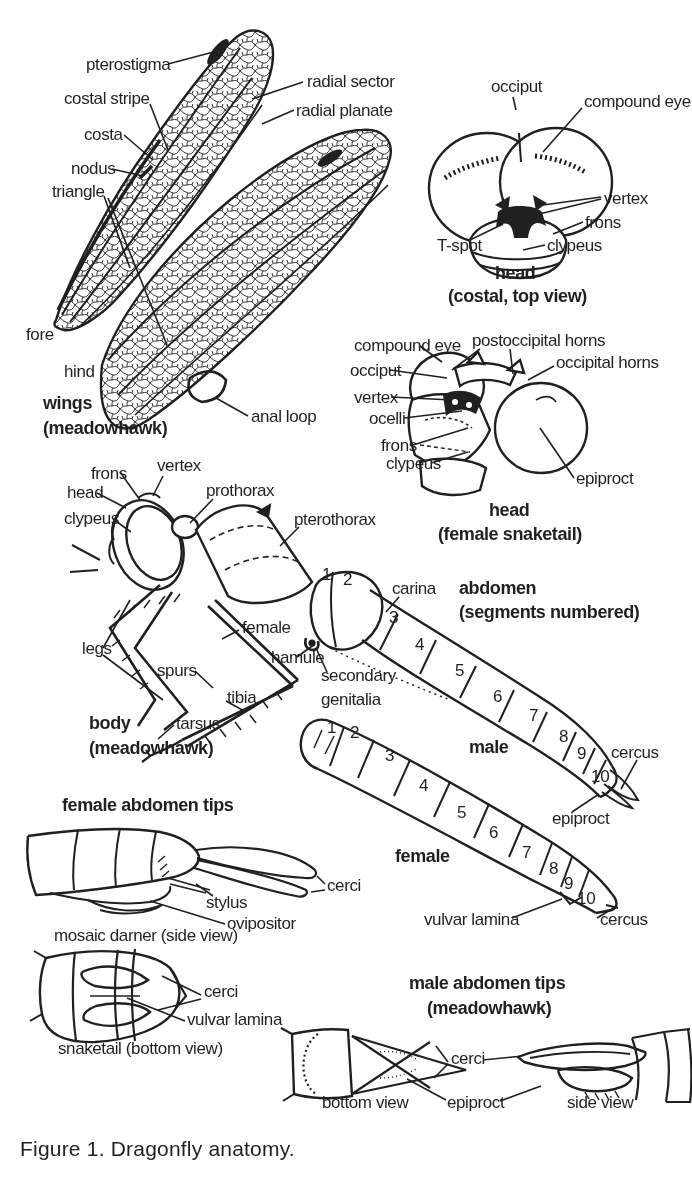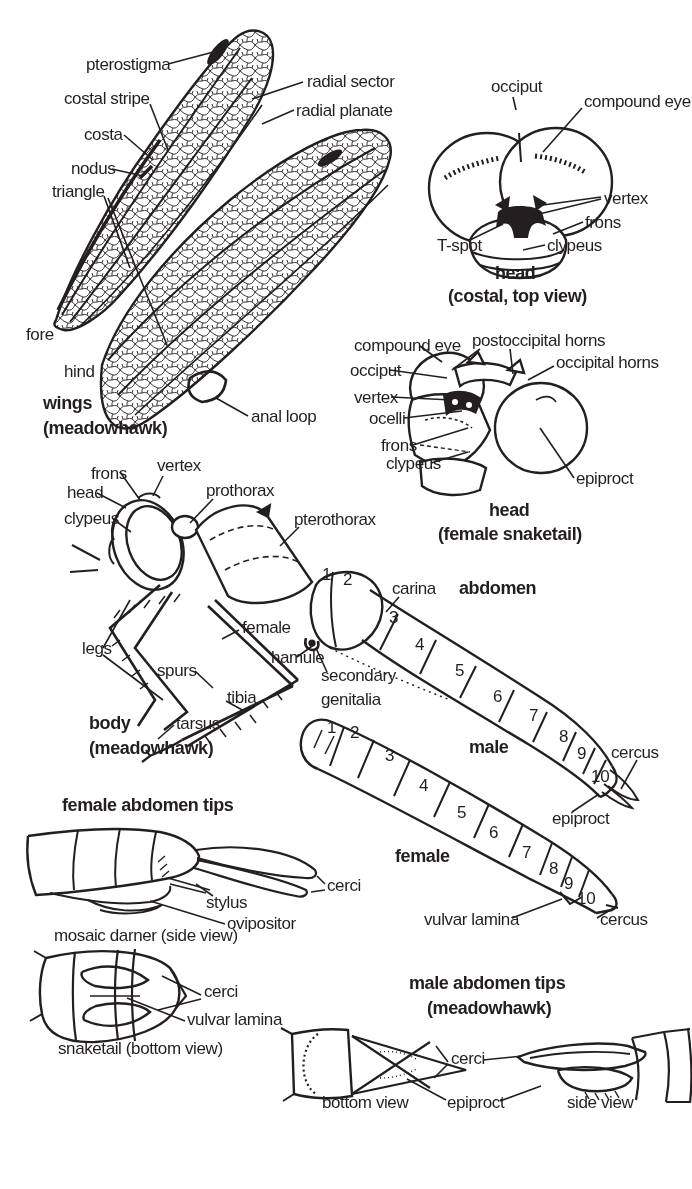--- a/index.html
+++ b/index.html
@@ -288,20 +288,21 @@
   <div class="lbl" style="left:271px;top:649px">hamule</div>
   <div class="lbl" style="left:157px;top:662px">spurs</div>
   <div class="lbl" style="left:227px;top:689px">tibia</div>
   <div class="lbl" style="left:176px;top:715px">tarsus</div>
   <div class="lbl" style="left:321px;top:667px">secondary</div>
   <div class="lbl" style="left:321px;top:691px">genitalia</div>
   <div class="lbl b" style="left:89px;top:714px">body</div>
   <div class="lbl b" style="left:89px;top:739px">(meadowhawk)</div>
 
   <div class="lbl b" style="left:459px;top:579px">abdomen</div>
+  <div class="lbl b" style="left:459px;top:603px">(segments numbered)</div>
   <div class="lbl" style="left:392px;top:580px">carina</div>
 
   <div class="num" style="left:322px;top:565px">1</div>
   <div class="num" style="left:343px;top:570px">2</div>
   <div class="num" style="left:389px;top:608px">3</div>
   <div class="num" style="left:415px;top:635px">4</div>
   <div class="num" style="left:455px;top:661px">5</div>
   <div class="num" style="left:493px;top:687px">6</div>
   <div class="num" style="left:529px;top:706px">7</div>
   <div class="num" style="left:559px;top:727px">8</div>
@@ -334,14 +335,15 @@
   <div class="lbl" style="left:187px;top:1011px">vulvar lamina</div>
   <div class="lbl" style="left:58px;top:1040px">snaketail (bottom view)</div>
 
   <div class="lbl b" style="left:409px;top:974px">male abdomen tips</div>
   <div class="lbl b" style="left:427px;top:999px">(meadowhawk)</div>
   <div class="lbl" style="left:451px;top:1050px">cerci</div>
   <div class="lbl" style="left:322px;top:1094px">bottom view</div>
   <div class="lbl" style="left:447px;top:1094px">epiproct</div>
   <div class="lbl" style="left:567px;top:1094px">side view</div>
 
+  <div class="cap" style="left:20px;top:1137px">Figure 1. Dragonfly anatomy.</div>
 
 </div>
 
 </body></html>

